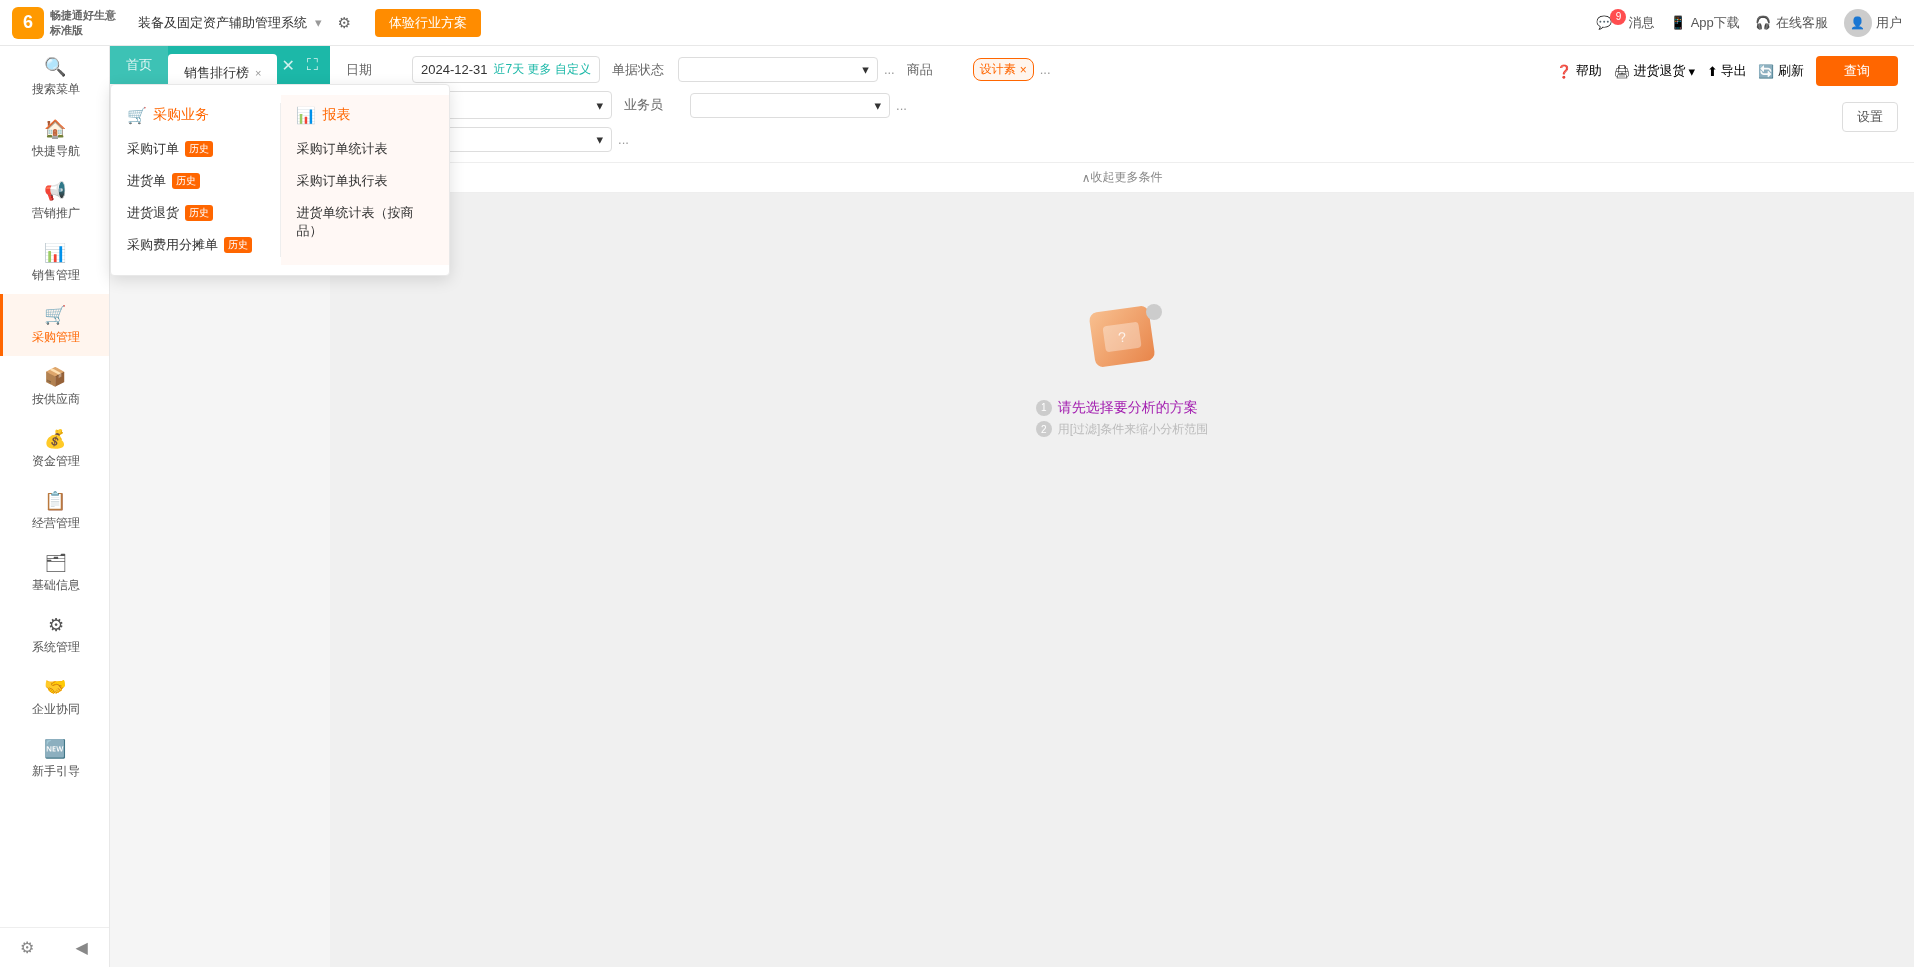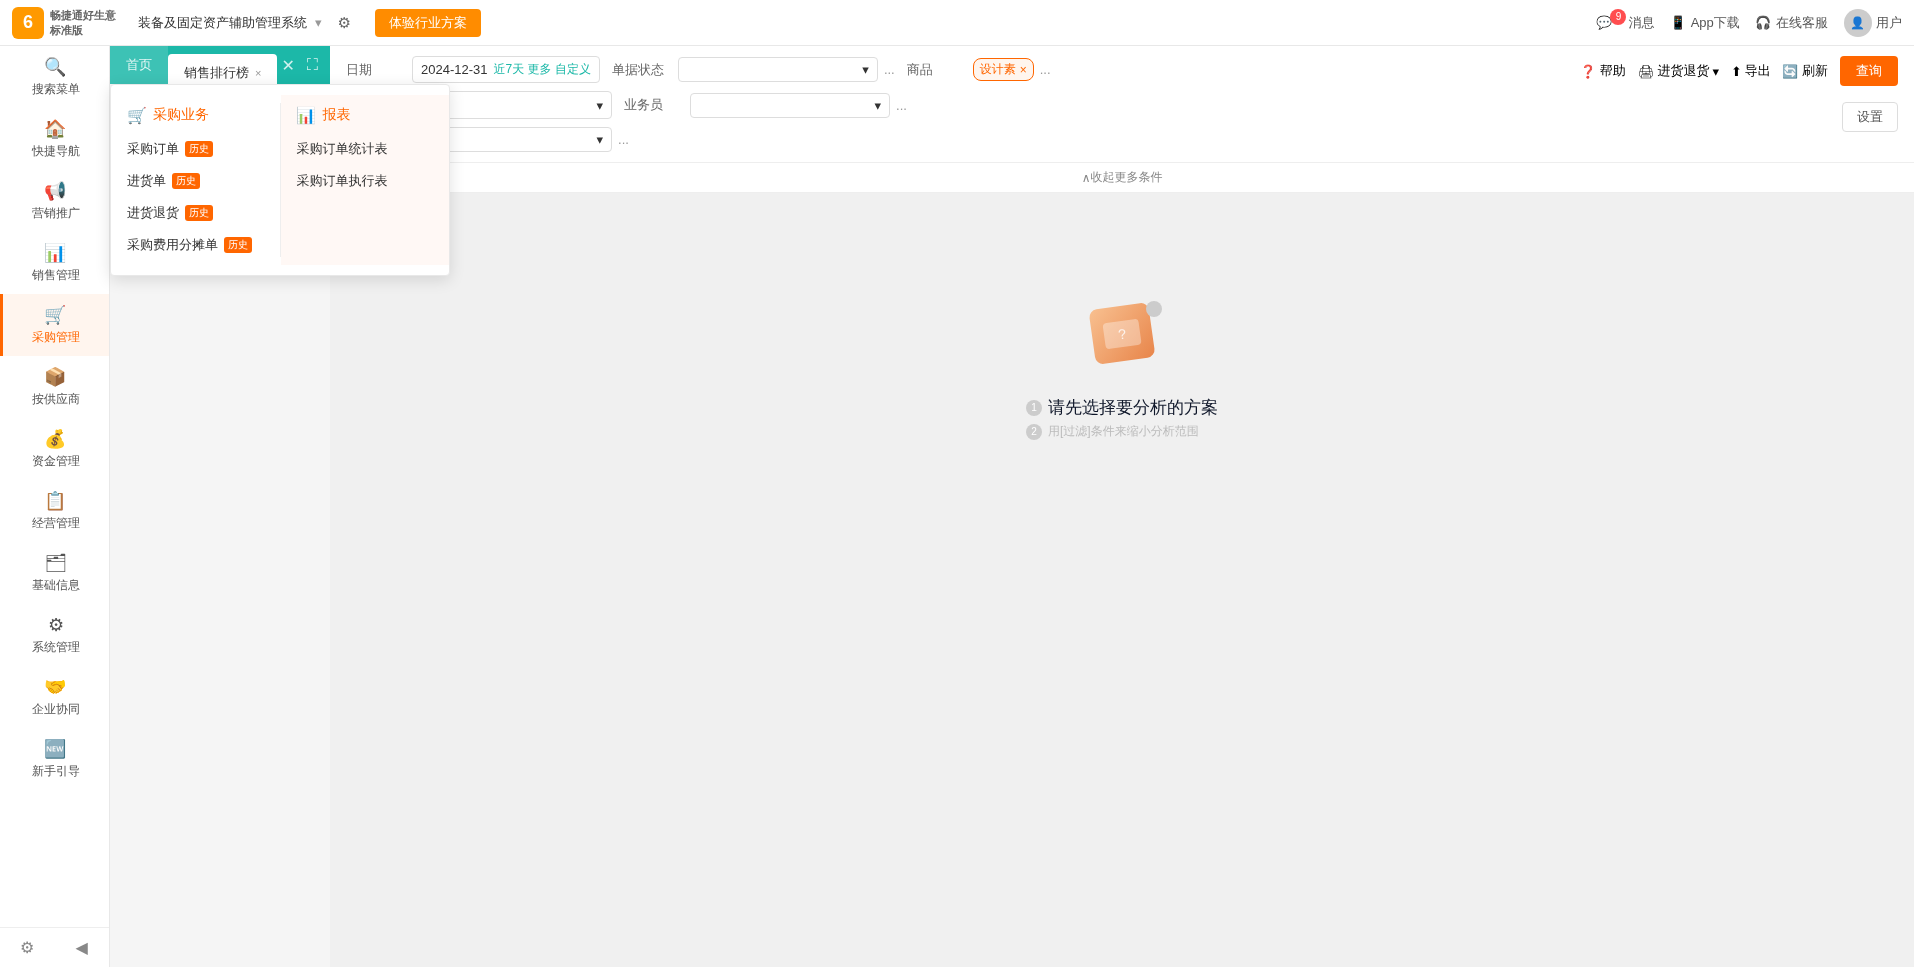--- a/index.html
+++ b/index.html
@@ -210,21 +210,21 @@
       font-size: 12px;
     }
     .filter-tag .x { cursor: pointer; }
     .filter-dots { color: #999; cursor: pointer; }
     .filter-toolbar-item { display: flex; align-items: center; gap: 3px; cursor: pointer; }
     .btn-query {
       background: #f60;
       color: #fff;
       border: none;
       border-radius: 4px;
-      padding: 6px 16px;
+      padding: 6px 28px;
       font-size: 13px;
       cursor: pointer;
     }
     .btn-setting {
       background: #fff;
       border: 1px solid #ddd;
       color: #555;
       border-radius: 4px;
       padding: 5px 14px;
       font-size: 13px;
@@ -241,21 +241,21 @@
 
     
     .empty-state {
       display: flex;
       flex-direction: column;
       align-items: center;
       justify-content: center;
       height: 350px;
       gap: 10px;
     }
-    .empty-text { color: #0f172a; font-size: 17px; }
+    .empty-text { color: #a21caf; font-size: 14px; }
     .empty-hint { color: #bbb; font-size: 12px; }
 
     
     .dropdown-menu {
       position: absolute;
       top: 84px; 
       left: 110px;
       background: #fff;
       border: 1px solid #e8e8e8;
       border-radius: 4px;
@@ -585,15 +585,18 @@
       <div class="dropdown-col-title">
         <span class="dropdown-col-icon">📊</span>
         <span>报表</span>
       </div>
       <div class="dropdown-item">
         <span>采购订单统计表</span>
       </div>
       <div class="dropdown-item">
         <span>采购订单执行表</span>
       </div>
+      <div class="dropdown-item">
+        <span>进货单统计表（按商品）</span>
+      </div>
     </div>
   </div>
 </div>
 
 </body></html>

